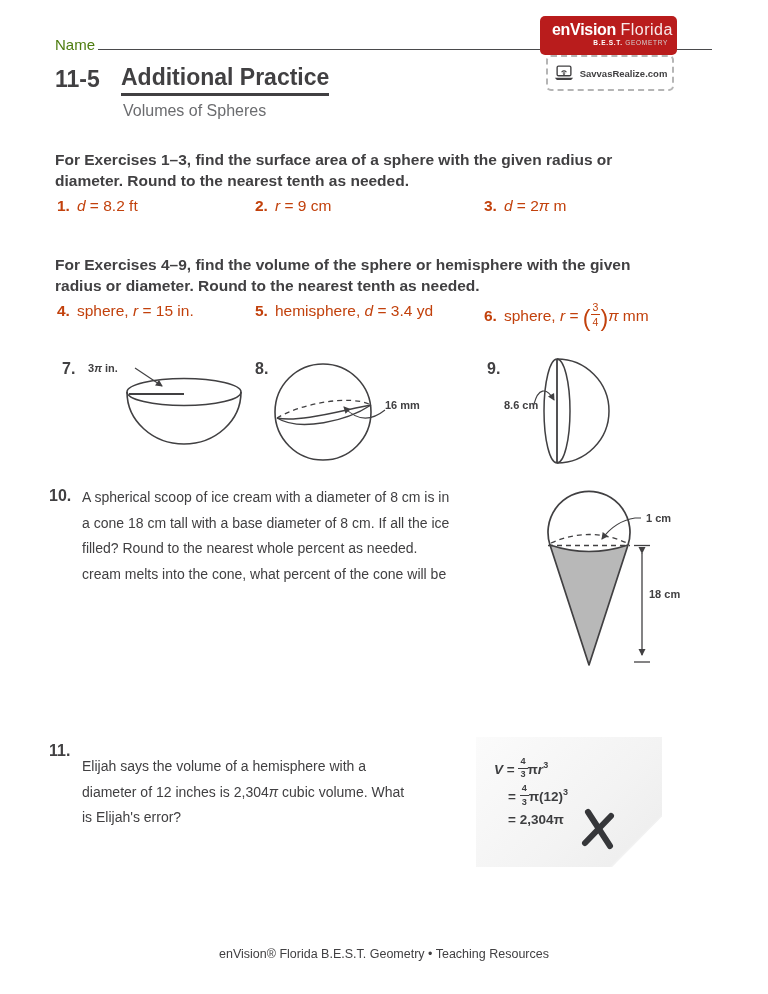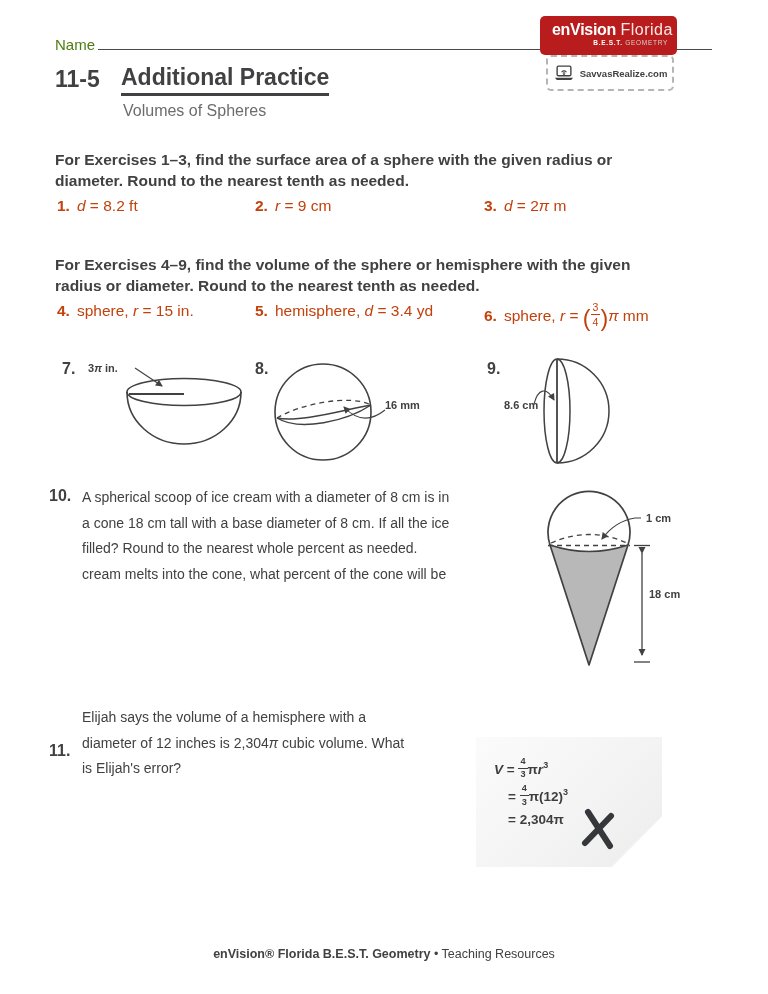--- a/index.html
+++ b/index.html
@@ -65,21 +65,21 @@
     background:linear-gradient(to bottom right,#ffffff 35%,#e2e2e2 70%,#bdbdbd 100%);
     clip-path:polygon(100% 0,0 100%,100% 100%);
   }
   .note-math { position:absolute; left:18px; top:20px; font-size:13.5px;
                font-weight:600; color:#3d3e40; }
   .note-row { margin-bottom:5px; white-space:nowrap; }
   .note-row sup { font-size:9px; }
   .note-indent { margin-left:14px; }
 
   .footer { width:768px; text-align:center; font-size:12.5px; color:#414042; }
-  .footer .b { font-weight:bold; }
+  .footer .b { font-weight:normal; }
 
   svg { display:block; overflow:visible; }
 </style>
 </head>
 <body>
 
 <div class="page">
 
   <span class="abs name-label" style="left:55px; top:36px;">Name</span>
   <div class="abs name-line" style="left:98px; top:26px; width:614px; height:24px;"></div>
@@ -200,21 +200,21 @@
     <path d="M103 32 L97 32 C 84 34, 72 42, 64 53" fill="none" stroke="#414042" stroke-width="1.1" marker-end="url(#arrC)"></path>
 
     <path d="M96 59.5 L112 59.5" stroke="#414042" stroke-width="1.3"></path>
     <path d="M96 176 L112 176" stroke="#414042" stroke-width="1.3"></path>
     <path d="M104 67 L104 169" stroke="#414042" stroke-width="1.3" marker-start="url(#arrC)" marker-end="url(#arrC)" transform="rotate(0)"></path>
   </svg>
   <span class="abs fig-label" style="left:646px; top:512px;">1 cm</span>
   <span class="abs fig-label" style="left:649px; top:588px;">18 cm</span>
 
   <span class="abs fig-num" style="left:49px; top:742px;">11.</span>
-  <div class="abs qtext" style="left:82px; top:705px;">
+  <div class="abs qtext" style="left:82px; top:754px;">
     <div>Elijah says the volume of a hemisphere with a</div>
     <div><span>diameter of 12 inches is 2,304</span><span class="pi">π</span><span> cubic volume. What</span></div>
     <div>is Elijah's error?</div>
   </div>
 
   <div class="abs note" style="left:476px; top:737px;">
     <div class="note-math">
       <div class="note-row"><span class="var">V</span><span> = </span><span class="frac"><span class="top">4</span><span class="bot">3</span></span><span>π</span><span class="var">r</span><sup>3</sup></div>
       <div class="note-row note-indent"><span>= </span><span class="frac"><span class="top">4</span><span class="bot">3</span></span><span>π</span><span>(12)</span><sup>3</sup></div>
       <div class="note-row note-indent">= 2,304π</div>

